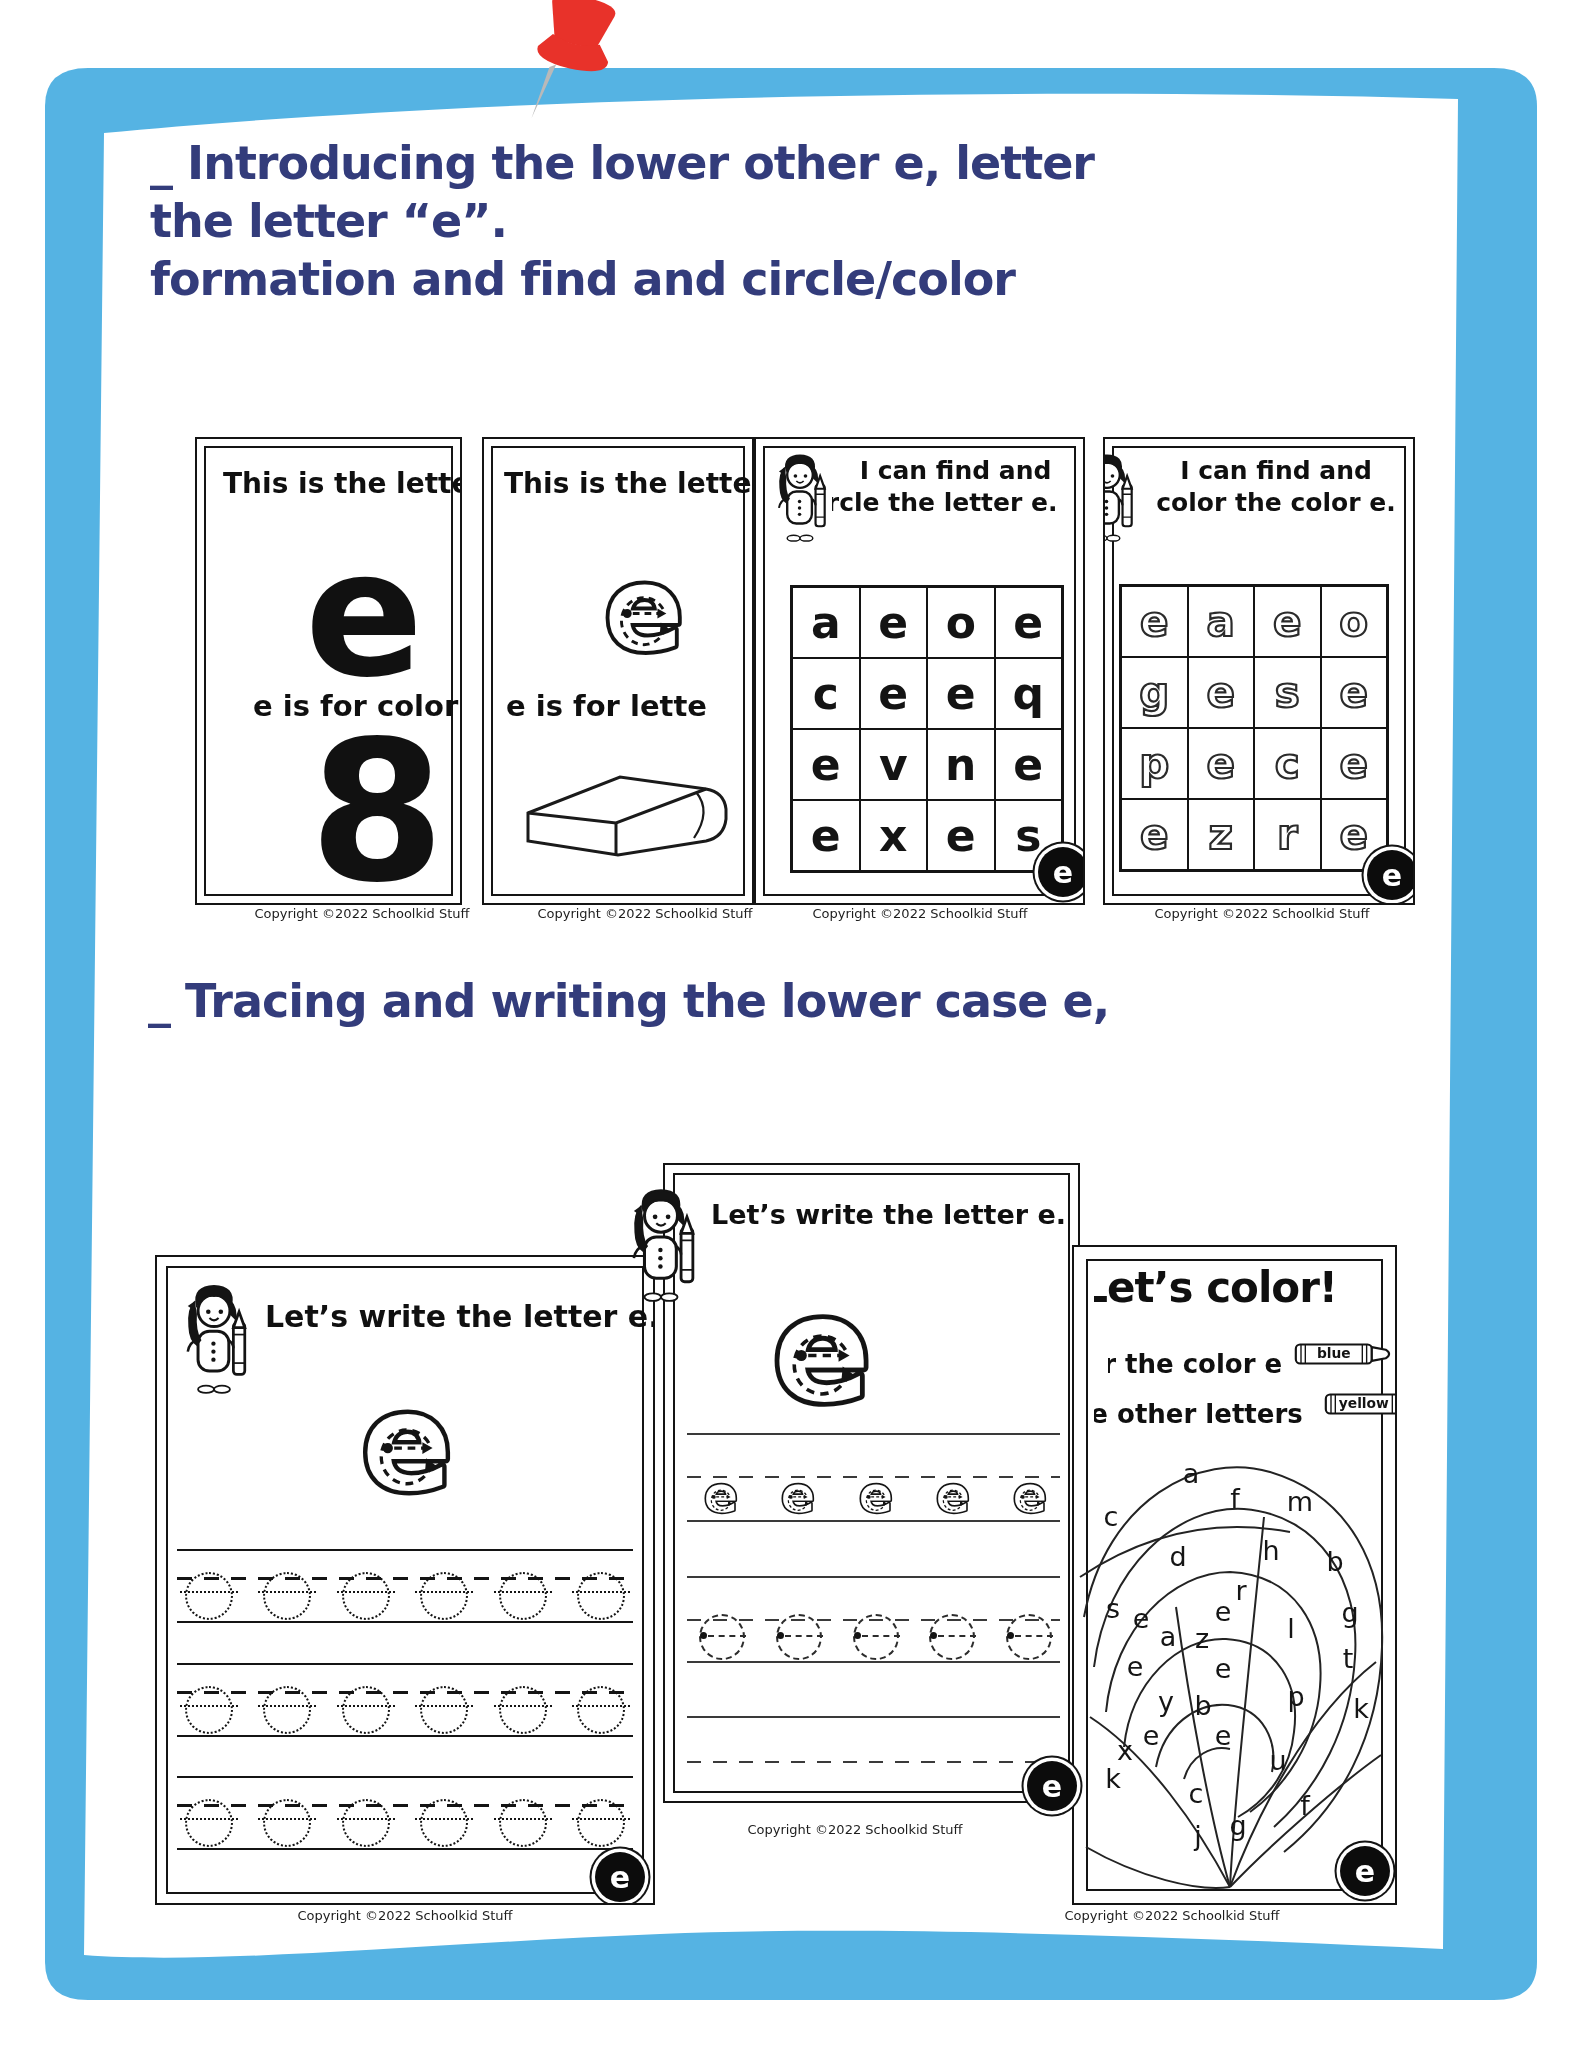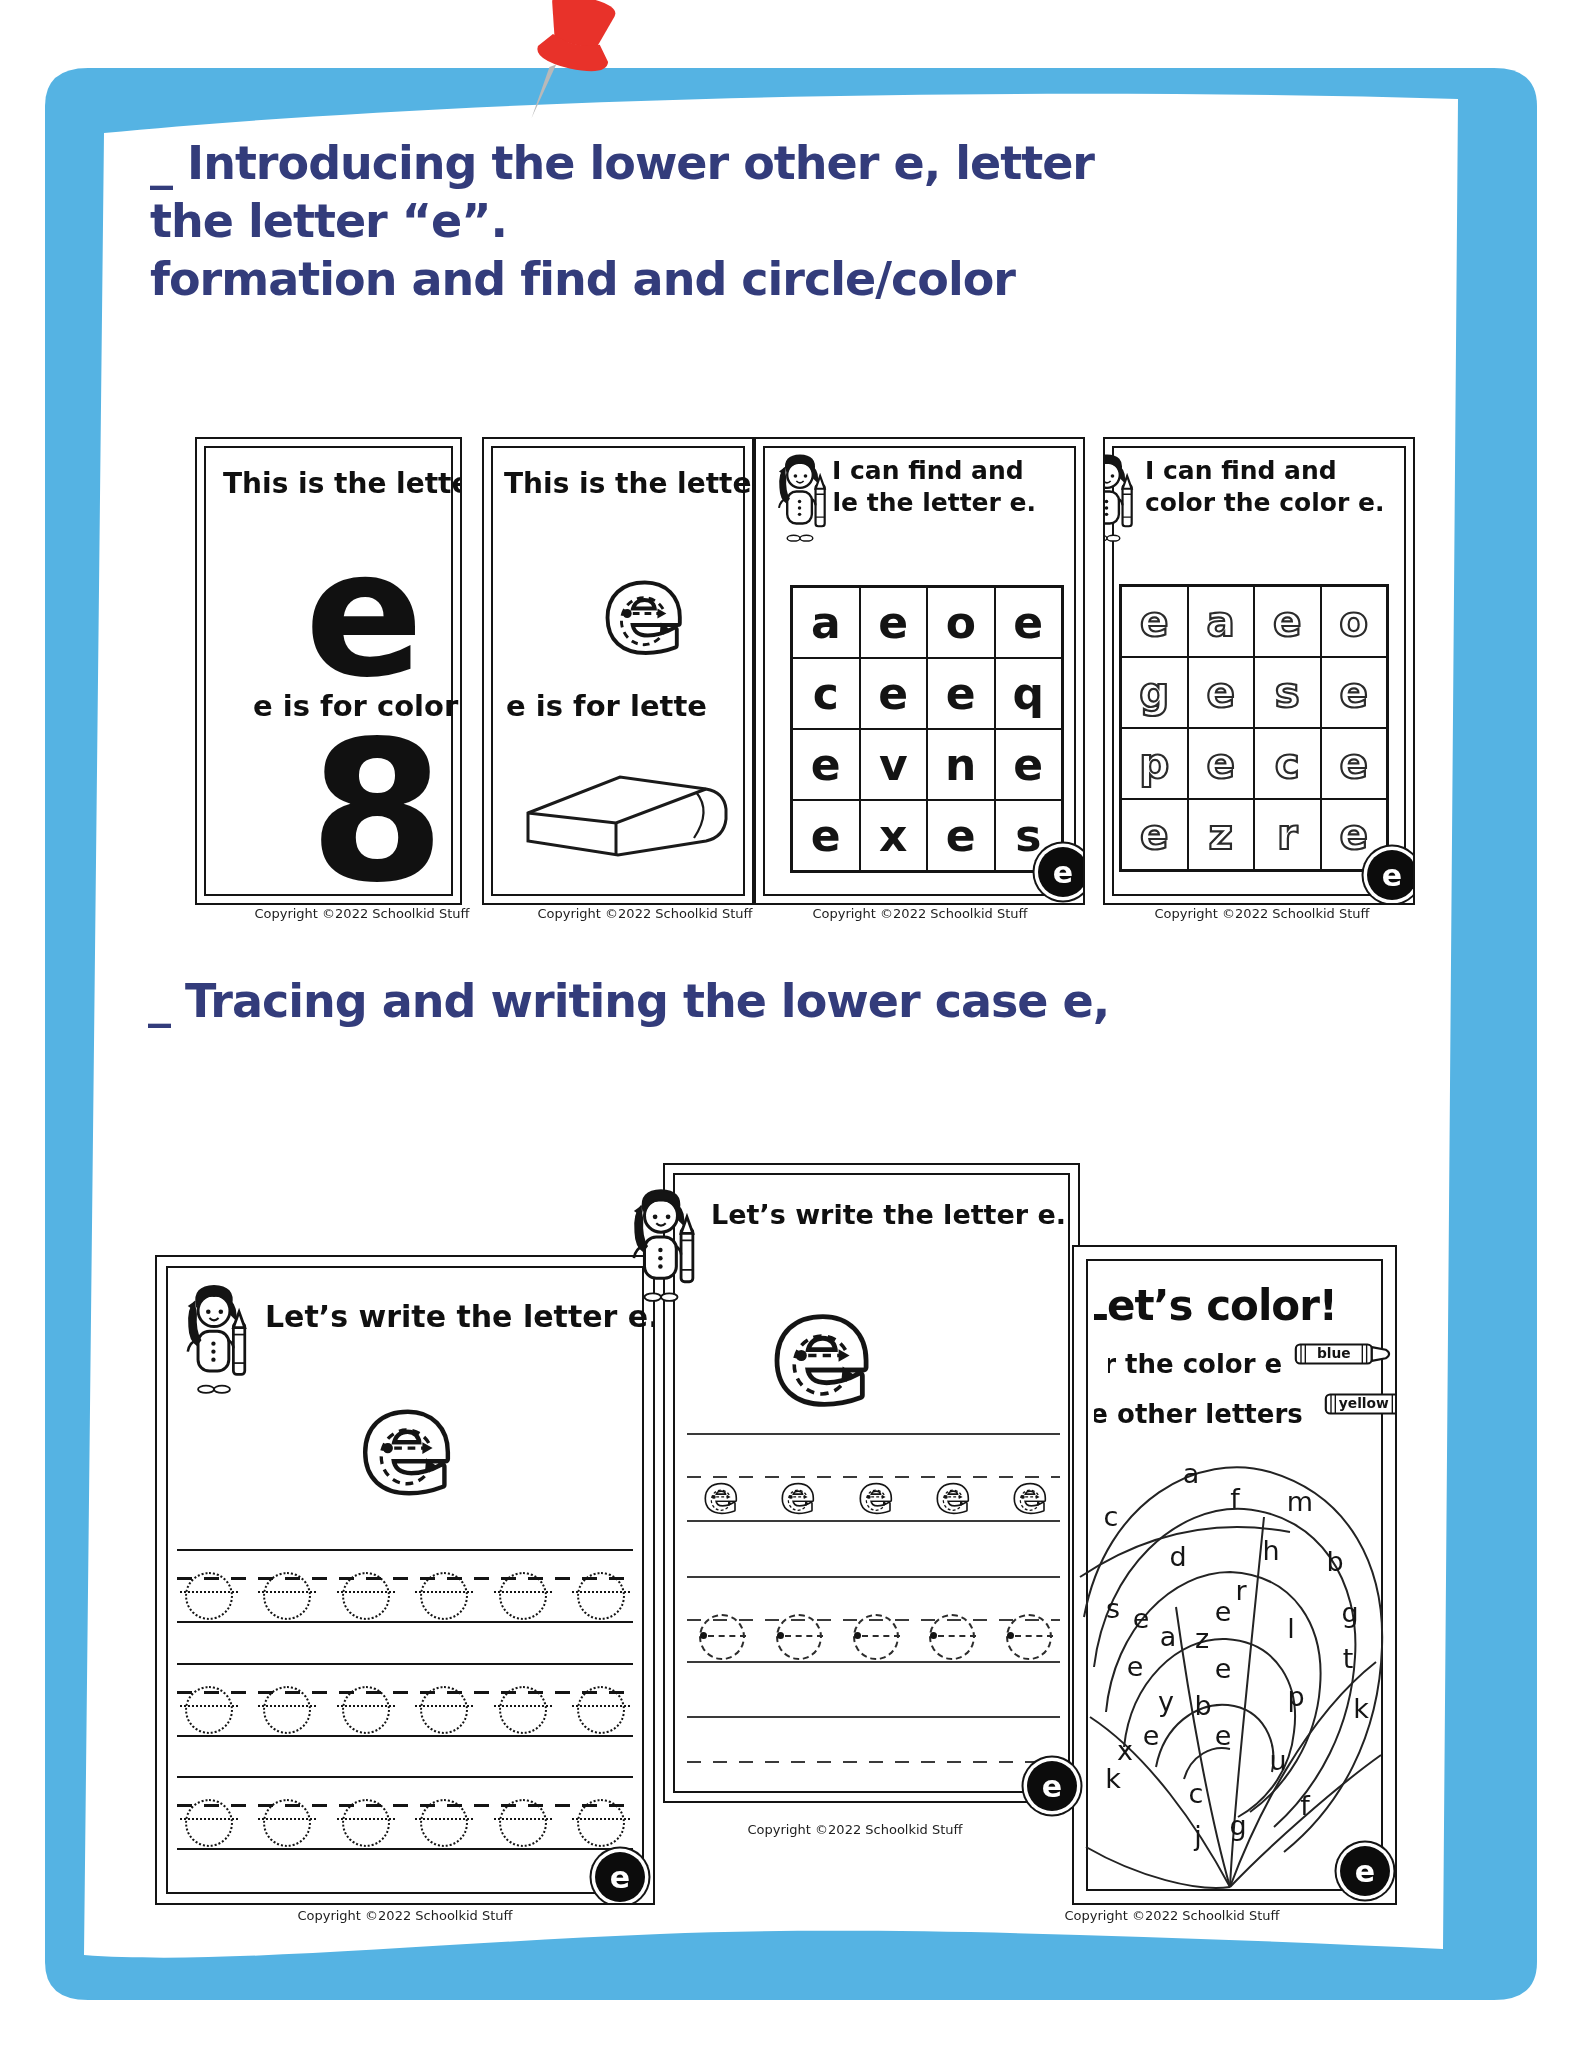--- a/index.html
+++ b/index.html
@@ -8,21 +8,21 @@
   #stage svg{display:block}
   .abs{position:absolute;}
   
   .heading{position:absolute;color:#333c7b;font-weight:bold;font-size:46px;line-height:58px;
            letter-spacing:-1px;white-space:nowrap;}
   
   .sheet{position:absolute;background:#fff;border:2.5px solid #141414;overflow:hidden;box-sizing:border-box;}
   .sheet.no-clip{overflow:visible;}
   .inner{position:absolute;border:2px solid #141414;pointer-events:none;}
   .ws-title{position:absolute;font-weight:bold;white-space:nowrap;overflow:hidden;color:#101010;}
-  .center-lines{}
+  .center-lines{text-align:center;}
   .bigE{position:absolute;display:flex;align-items:center;justify-content:center;font-weight:bold;line-height:0.9;}
   .caption{position:absolute;font-weight:bold;white-space:nowrap;color:#101010;}
   
   .lgrid{position:absolute;display:grid;grid-template-columns:repeat(4,1fr);grid-template-rows:repeat(4,1fr);
          border:2px solid #141414;}
   .lgrid .cell{border:1px solid #141414;display:flex;align-items:center;justify-content:center;
                font-size:44px;font-weight:bold;color:#141414;}
   .lgrid.outline .cell{color:#fff;-webkit-text-stroke:2.2px #2b2b2b;font-size:42px;}
   
   .badge{position:absolute;width:50px;height:50px;border-radius:50%;background:#0c0c0c;color:#fff;
@@ -289,21 +289,21 @@
       </div>
     <div class="hline" style="top:496px;"></div>
     <div class="hline" style="top:551px;"></div>
     <div class="hdash" style="top:596px;"></div>
     <div class="badge" style="left:362px;top:596px;">e</div>
   </div>
   <div class="copyright" style="left:705px;top:1822px;">Copyright ©2022 Schoolkid Stuff</div>
 
   <div class="sheet" style="left:1072px;top:1245px;width:325px;height:660px;">
     <div class="inner" style="inset:12px;"></div>
-    <div class="ws-title" style="left:20px;top:34px;font-size:42px;letter-spacing:-1px;overflow:visible;"><span class="clip-prefix" style="width:13px;font-size:42px;font-weight:bold;">L</span><span>et’s color!</span></div>
+    <div class="ws-title" style="left:20px;top:16px;font-size:42px;letter-spacing:-1px;overflow:visible;"><span class="clip-prefix" style="width:13px;font-size:42px;font-weight:bold;">L</span><span>et’s color!</span></div>
     <div class="rule-line" style="left:34px;top:102px;"><span class="clip-prefix" style="width:8px;">r</span> <span>the color e</span></div>
     <svg style="position:absolute;left:208px;top:90px;" width="114" height="34" viewBox="0 0 132 36">
       <rect x="16" y="7" width="88" height="22" rx="5" fill="#fff" stroke="#141414" stroke-width="2.5"></rect>
       <line x1="22" y1="7" x2="22" y2="29" stroke="#141414" stroke-width="1.6"></line>
       <line x1="27" y1="7" x2="27" y2="29" stroke="#141414" stroke-width="1.6"></line>
       <line x1="93" y1="7" x2="93" y2="29" stroke="#141414" stroke-width="1.6"></line>
       <line x1="98" y1="7" x2="98" y2="29" stroke="#141414" stroke-width="1.6"></line>
       <path d="M104,10 L120,13 Q128,18 120,23 L104,26 Z" fill="#fff" stroke="#141414" stroke-width="2.5"></path>
       <text x="60" y="23" text-anchor="middle" font-size="16" font-weight="bold" font-family="DejaVu Sans,sans-serif" fill="#141414">blue</text>
     </svg>

